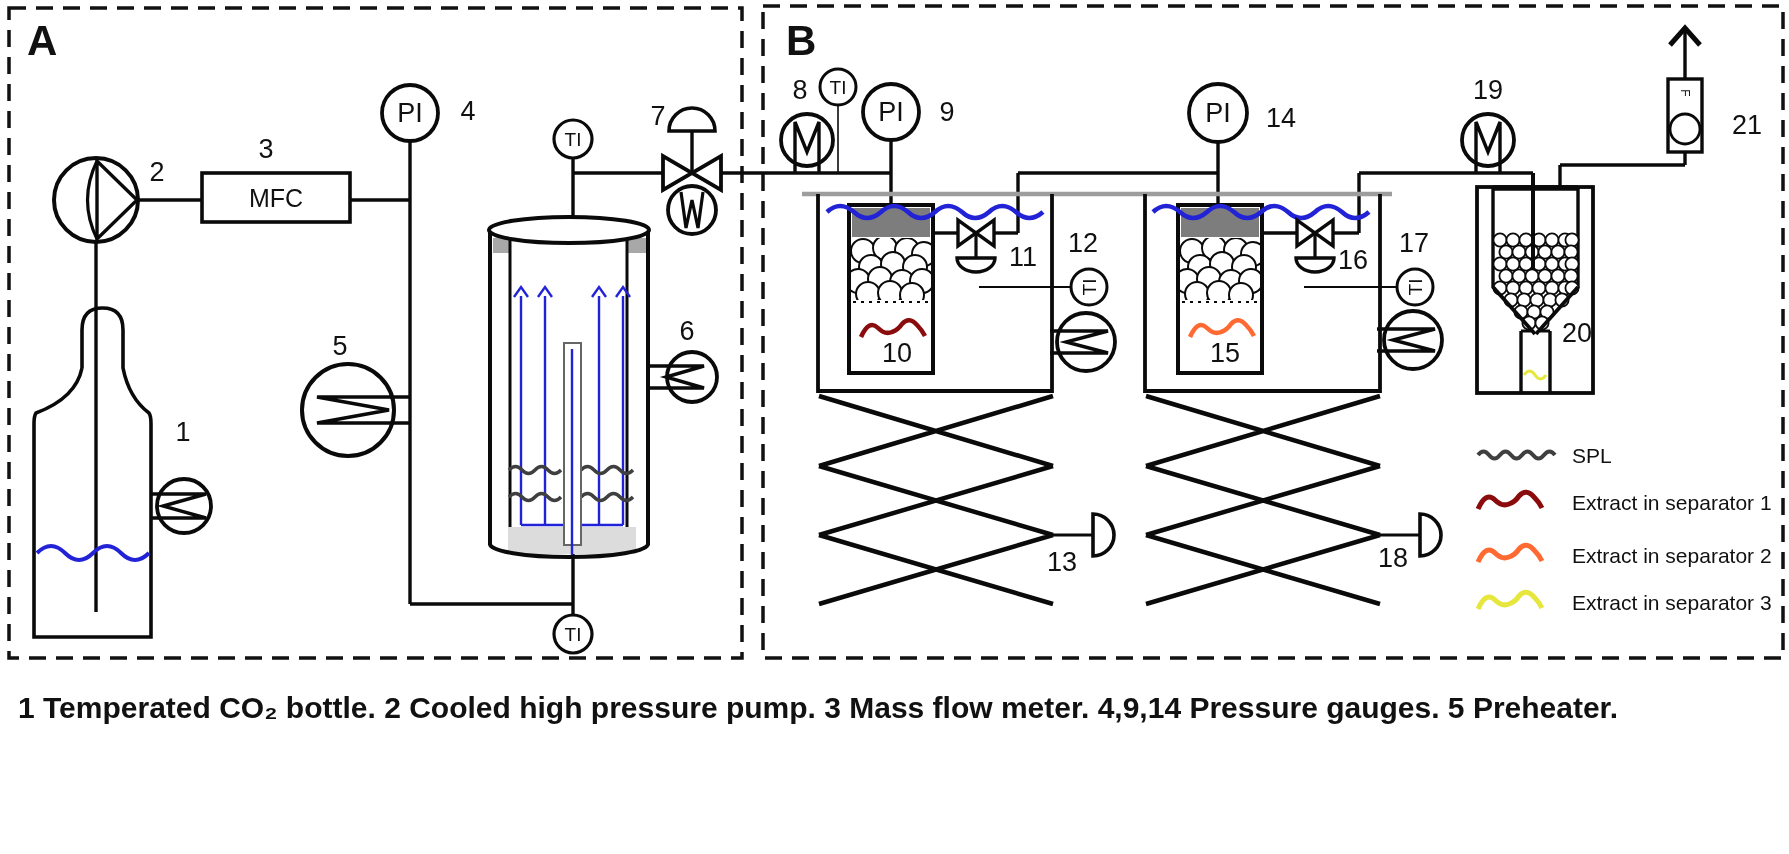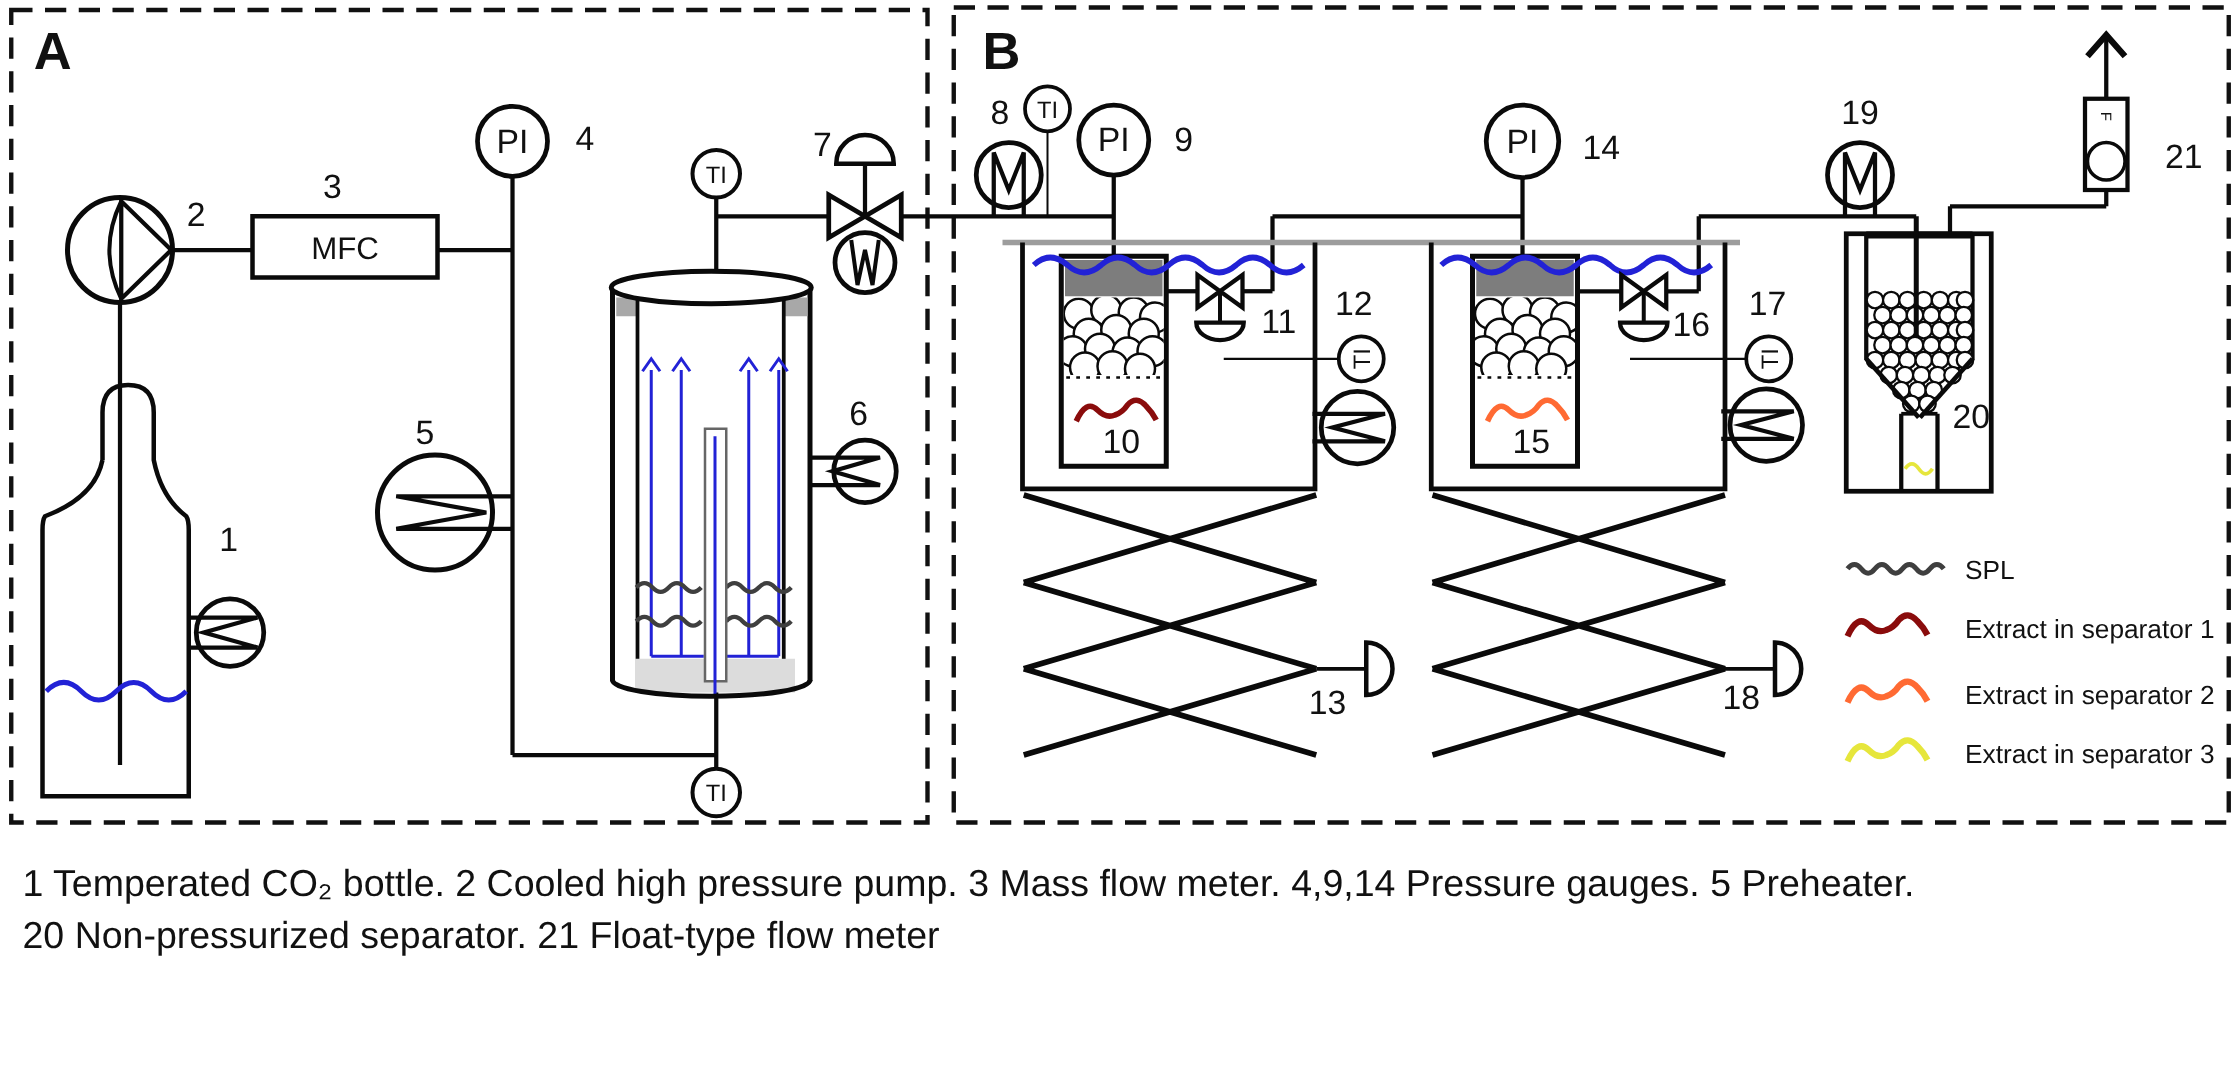--- a/index.html
+++ b/index.html
@@ -9,21 +9,21 @@
   svg text{font-family:"Liberation Sans","DejaVu Sans",sans-serif;fill:#111;}
   .num{font-size:27px;}
   .panel-letter{font-size:42px;font-weight:bold;}
   .gauge-big{font-size:27px;}
   .gauge-small{font-size:19px;}
   .mfc-text{font-size:25px;}
   .f-text{font-size:12px;}
   .legend-text{font-size:21px;}
   #caption{position:absolute;left:18px;top:688px;width:1760px;
     font-size:30px;line-height:40.5px;color:#111;letter-spacing:0px;}
-  #caption div{white-space:nowrap;}
+  #caption div{white-space:nowrap;font-weight:bold;}
 </style>
 </head>
 <body>
 
 <div id="stage">
 <svg width="1789" height="680" viewBox="0 0 1789 680">
   <defs>
     <path id="wave64" d="M 0,4 Q 8,-14 17,-5 Q 24,2 31,-1 Q 37,-3 41,-9 Q 48,-17 56,-8 Q 61,-3 64,3" fill="none"></path>
     <path id="wave112" d="M 0,0 q 14,-14 28,0 q 14,14 28,0 q 14,-14 28,0 q 14,14 28,0" fill="none"></path>
     <path id="wave22" d="M 0,0 q 5.5,-8 11,0 q 5.5,8 11,0" fill="none"></path>
@@ -380,15 +380,14 @@
     <text class="legend-text" x="1572" y="510">Extract in separator 1</text>
     <use href="#wave64" transform="translate(1478,558)" stroke-width="5" stroke="#ff6a33"></use>
     <text class="legend-text" x="1572" y="563">Extract in separator 2</text>
     <use href="#wave64" transform="translate(1478,605)" stroke-width="5" stroke="#e6e63c"></use>
     <text class="legend-text" x="1572" y="610">Extract in separator 3</text>
   </g>
 </svg>
 
 <div id="caption">
   <div>1 Temperated CO₂ bottle. 2 Cooled high pressure pump. 3 Mass flow meter. 4,9,14 Pressure gauges. 5 Preheater.</div>
-  <div>20 Non-pressurized separator. 21 Float-type flow meter</div>
 </div>
 </div>
 
 </body></html>

